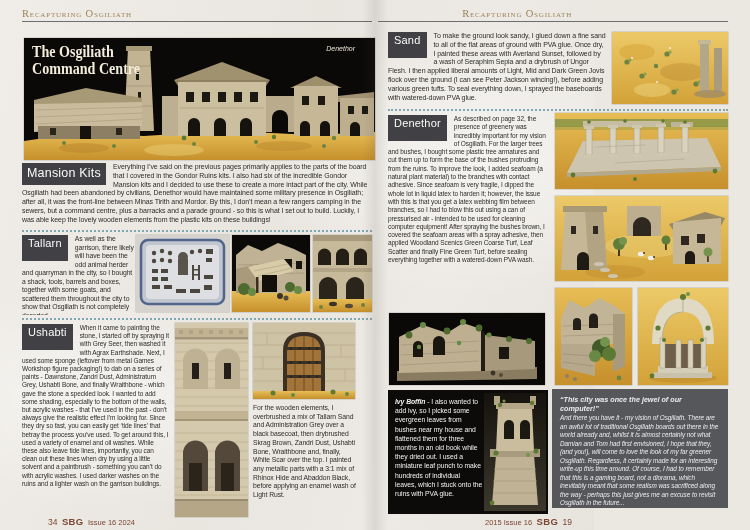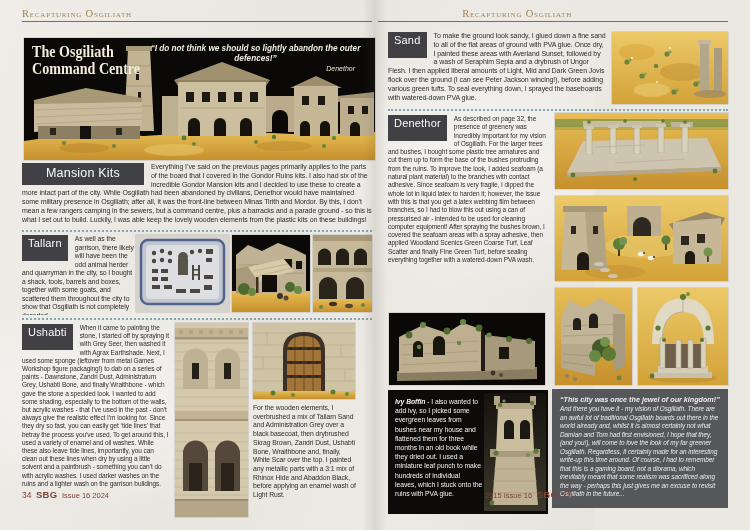--- a/index.html
+++ b/index.html
@@ -11,32 +11,32 @@
           background:radial-gradient(ellipse 300px 160px at 18% 75%,rgba(255,255,255,.5),transparent 70%),
                      radial-gradient(ellipse 340px 200px at 82% 30%,rgba(255,255,255,.45),transparent 70%);}
   .gutter{position:absolute;left:362px;top:0;width:26px;height:530px;
           background:linear-gradient(to right,rgba(0,0,0,0),rgba(80,70,60,.12) 50%,rgba(0,0,0,0));}
   .hdr{position:absolute;font-family:"Liberation Serif",serif;font-variant:small-caps;
        font-size:10.5px;letter-spacing:.8px;color:#9c8557;}
   .hdr-rule{position:absolute;height:0;border-top:1.5px solid #6e6e6e;}
   .txt{position:absolute;font-size:7px;line-height:8.8px;letter-spacing:-.08px;color:#2d2c2a;overflow:hidden;}
   .label{float:left;background:#414044;color:#fbfbfb;font-size:11px;line-height:11px;
          padding:3px 6px 12px;margin:0 7px 2px 0;letter-spacing:.2px;}
-  .label.lg{font-size:12.5px;line-height:13px;padding:4px 24px 5px;}
+  .label.lg{font-size:12.5px;line-height:13px;padding:4px 5px 5px;}
   .dotted{position:absolute;height:0;border-top:2px dotted #6f9aab;opacity:.85;}
   .photo{position:absolute;overflow:hidden;box-shadow:0 0 0 .5px rgba(60,50,40,.25);}
   .photo svg{display:block;}
   .title-box{position:absolute;left:8px;top:6px;font-family:"Liberation Serif",serif;
              font-weight:bold;font-size:16px;line-height:16.5px;color:#f3ecda;
              transform:scaleX(.88);transform-origin:0 0;white-space:nowrap;}
   .main-quote{position:absolute;left:118px;right:6px;top:6px;text-align:center;
               font-style:italic;font-weight:bold;font-size:8.2px;line-height:10px;color:#f1ede2;}
   .main-quote .attrib{display:block;text-align:right;font-weight:normal;font-size:7px;
               padding-right:14px;color:#e8e2d2;}
-  .folio{position:absolute;top:484px;color:#7c4531;white-space:nowrap;}
+  .folio{position:absolute;top:511px;color:#7c4531;white-space:nowrap;margin-left:26px;}
   .folio .fnum{font-size:8.5px;}
   .folio .fmag{font-size:9.5px;font-weight:bold;letter-spacing:.3px;}
   .folio .frest{font-size:7.5px;}
   .ivy-panel{position:absolute;background:#0c0b0a;color:#f2f2f0;}
   .ivy-text{position:absolute;left:7px;top:7px;width:88px;font-size:6.8px;line-height:9.2px;
             letter-spacing:-.05px;}
   .ivy-lead{font-style:italic;font-weight:bold;}
   .quote-box{position:absolute;background:#56575b;color:#ededee;font-style:italic;
              padding:6px 8px;box-sizing:border-box;}
   .quote-box .lead{font-weight:bold;font-size:7.2px;line-height:9px;display:block;margin-bottom:1px;}
@@ -132,21 +132,20 @@
       <path d="M326,98 v-9 a5,5 0 0 1 10,0 v9 z" fill="#16130e"></path>
       <circle cx="160" cy="100" r="2.4" fill="#5d7a34"></circle>
         <circle cx="250" cy="99" r="2.2" fill="#5d7a34"></circle>
       <circle cx="310" cy="100" r="2.2" fill="#688845"></circle>
     </svg>
     <div class="title-box">
       <div>The Osgiliath</div>
       <div>Command Centre</div>
     </div>
     <div class="main-quote">
-      <span>“I do not think we should so lightly abandon the outer defences!”</span>
       <span class="attrib">Denethor</span>
     </div>
   </div>
 
   <div class="txt" style="left:22px;top:163px;width:350px;height:66px;">
     <span class="label lg">Mansion Kits</span>
     <span>Everything I’ve said on the previous pages primarily applies to the parts of the board that I covered in the Gondor Ruins kits. I also had six of the incredible Gondor Mansion kits and I decided to use these to create a more intact part of the city. While Osgiliath had been abandoned by civilians, Denethor would have maintained some military presence in Osgiliath; after all, it was the front-line between Minas Tirith and Mordor. By this, I don’t mean a few rangers camping in the sewers, but a command centre, plus a barracks and a parade ground - so this is what I set out to build. Luckily, I was able keep the lovely wooden elements from the plastic kits on these buildings!</span>
   </div>
   <div class="dotted" style="left:22px;top:230px;width:350px;"></div>
 
@@ -567,21 +566,21 @@
             <circle cx="48" cy="10" r="2.2"></circle>
           <circle cx="8" cy="110" r="2.4"></circle>
         </g>
         <circle cx="44" cy="62" r="2" fill="#74934c"></circle>
           <circle cx="20" cy="8" r="1.6" fill="#74934c"></circle>
       </svg>
     </div>
   </div>
 
   <div class="quote-box" style="left:552px;top:389px;width:176px;height:119px;">
-    <span class="lead">“This city was once the jewel of our kingdom!”</span>
+    <span class="lead">“This city was once the jewel of our computer!”</span>
     <span class="qtext">And there you have it - my vision of Osgiliath. There are an awful lot of traditional Osgiliath boards out there in the world already and, whilst it is almost certainly not what Damian and Tom had first envisioned, I hope that they, (and you!), will come to love the look of my far greener Osgiliath. Regardless, it certainly made for an interesting write-up this time around. Of course, I had to remember that this is a gaming board, not a diorama, which inevitably meant that some realism was sacrificed along the way - perhaps this just gives me an excuse to revisit Osgiliath in the future...</span>
   </div>
 
   <div class="folio" style="right:22px;">
     <span class="frest">2015 Issue 16</span>
     <span class="fmag">SBG</span>
     <span class="fnum">19</span>
   </div>
 
   <div class="gutter"></div>

